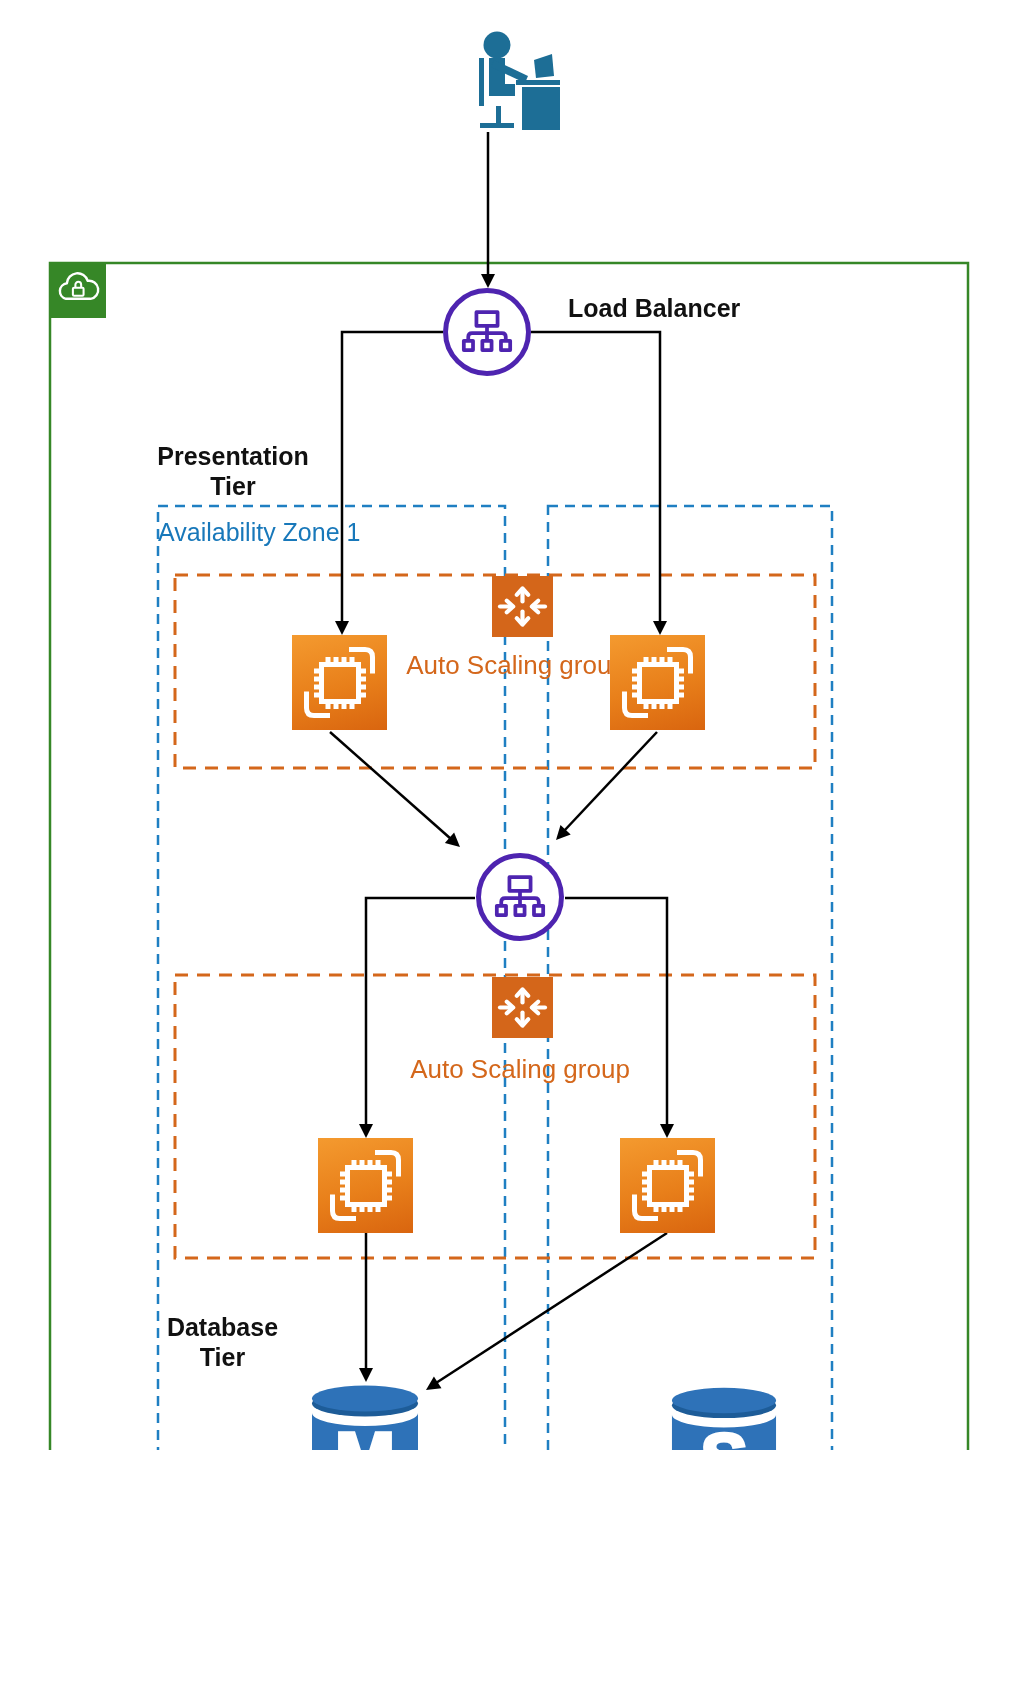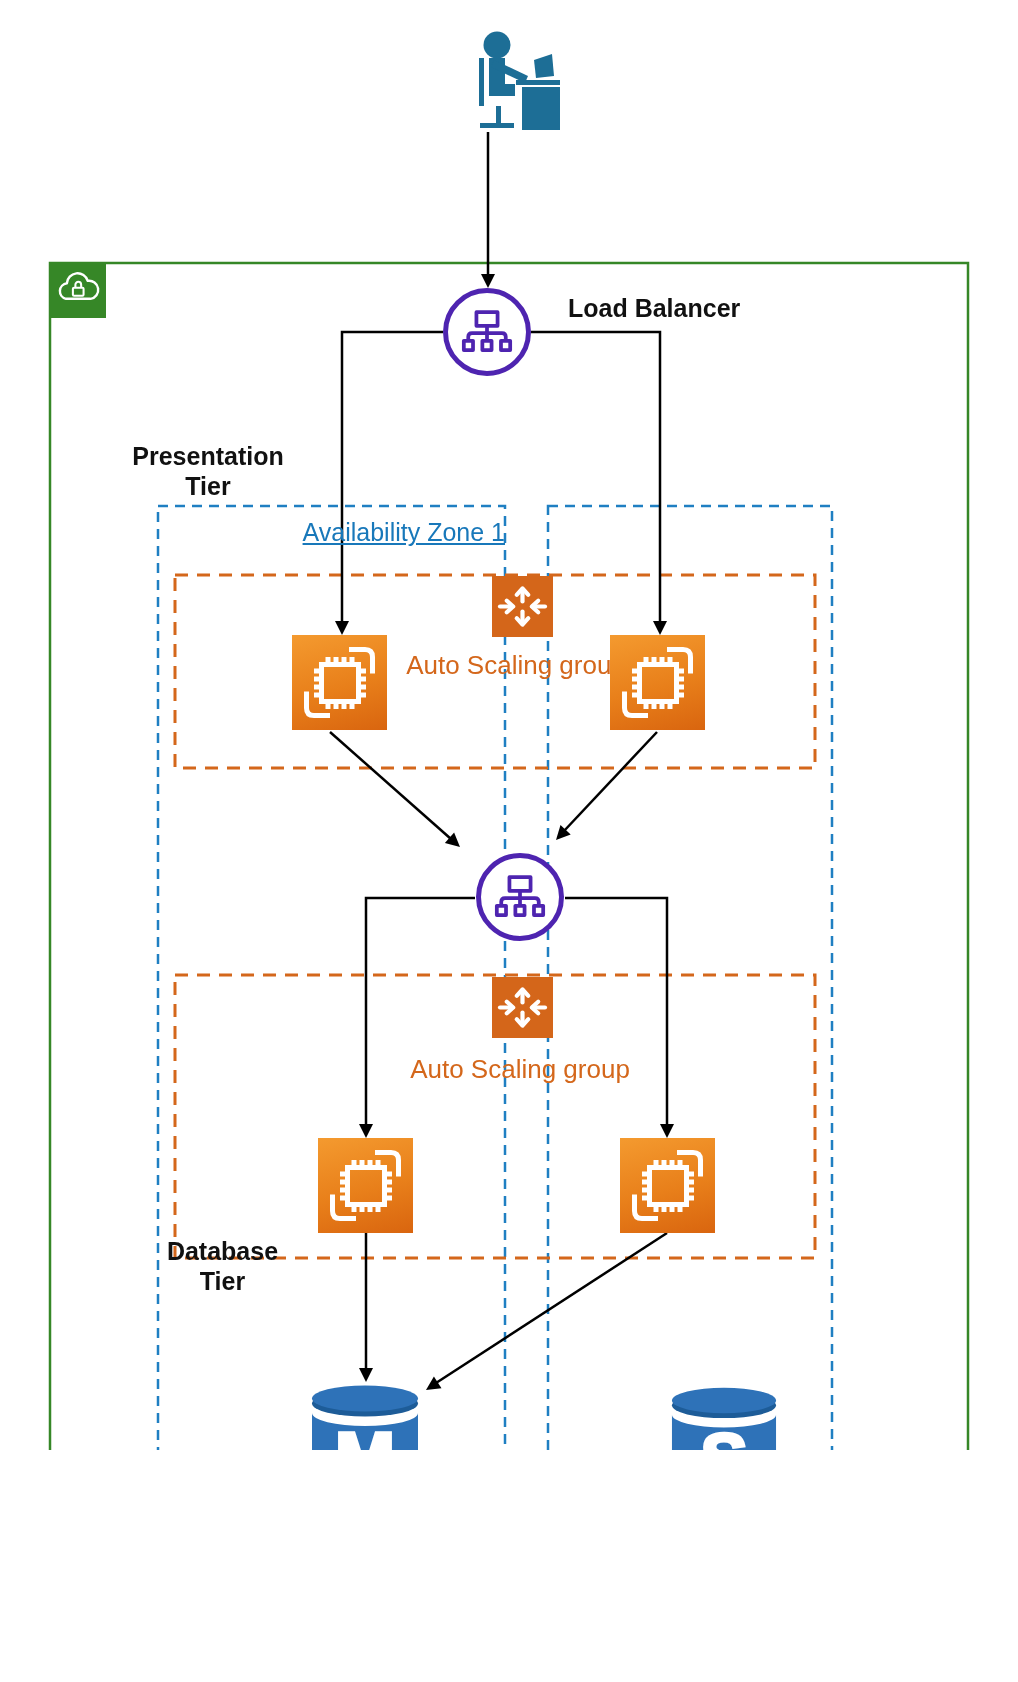--- a/index.html
+++ b/index.html
@@ -17,21 +17,21 @@
     display:flex;align-items:center;justify-content:center;
   }
   .lb-label{
     position:absolute;font-weight:bold;font-size:25px;color:#111;white-space:nowrap;
   }
   .tier-label{
     position:absolute;font-weight:bold;font-size:25px;line-height:1.2;color:#111;
     text-align:center;
   }
   .az-label{
-    position:absolute;font-size:25px;color:#1878ba;text-align:right;text-decoration:underline;
+    position:absolute;font-size:25px;color:#1878ba;text-align:left;
   }
   .asg-label{
     position:absolute;font-size:26px;color:#d4671b;text-align:center;white-space:nowrap;
   }
   .asg-icon{
     position:absolute;width:61px;height:61px;background:#d4661a;
     display:flex;align-items:center;justify-content:center;
   }
   .ec2-icon{
     position:absolute;width:95px;height:95px;
@@ -118,22 +118,22 @@
         <path d="M16.5,57 V51 Q16.5,45.5 22,45.5 H66 Q71.5,45.5 71.5,51 V57"></path>
         <path d="M44,45.5 V57"></path>
         <rect x="10" y="57" width="13.5" height="13.5"></rect>
         <rect x="37.2" y="57" width="13.5" height="13.5"></rect>
         <rect x="64.5" y="57" width="13.5" height="13.5"></rect>
       </g>
     </svg>
   </div>
   <div class="lb-label" style="left:568px;top:294px;">Load Balancer</div>
 
-  <div class="tier-label" style="left:120px;top:441px;width:176px;">Presentation Tier</div>
-  <div class="tier-label" style="left:150px;top:1236px;width:145px;text-align:center;">Database Tier</div>
+  <div class="tier-label" style="left:145px;top:441px;width:176px;">Presentation Tier</div>
+  <div class="tier-label" style="left:150px;top:1312px;width:145px;text-align:center;">Database Tier</div>
 
   <div class="az-label" style="left:158px;top:518px;width:347px;">Availability Zone 1</div>
 
   <div class="asg-icon" style="left:492px;top:576px;">
     <svg width="61" height="61" viewBox="0 0 61 61">
       <g fill="none" stroke="#fff" stroke-width="4.2" stroke-linecap="round" stroke-linejoin="round">
         <path d="M30.5,14 V25.5"></path>
           <path d="M24.7,18.8 L30.5,12.4 L36.3,18.8"></path>
         <path d="M30.5,35.5 V47"></path>
           <path d="M24.7,42.2 L30.5,48.6 L36.3,42.2"></path>

